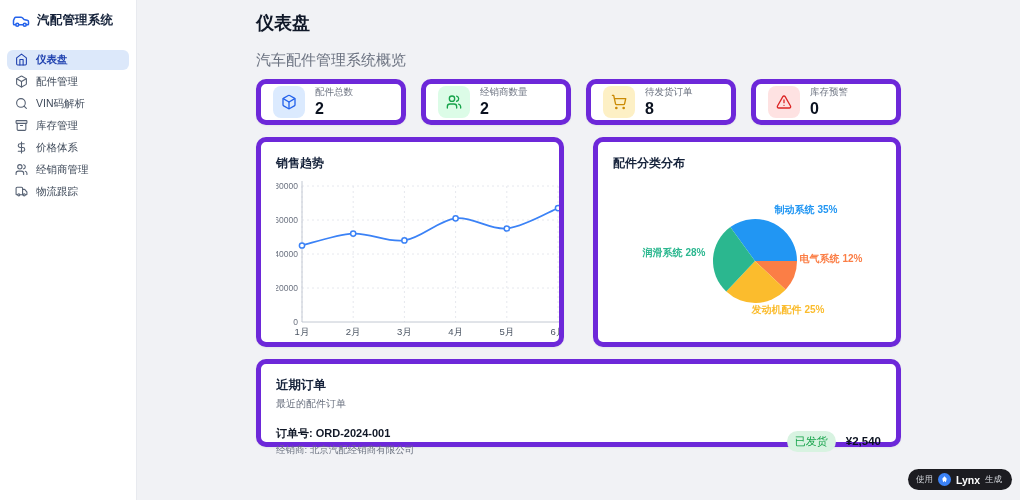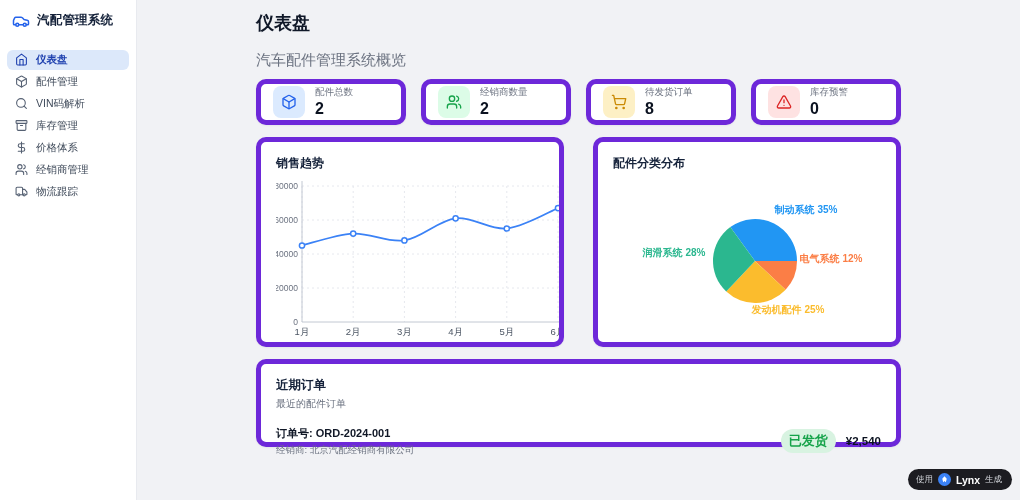--- a/index.html
+++ b/index.html
@@ -46,21 +46,21 @@
   .pie-label { position:absolute; transform:translate(-50%,-50%); font-size:10px;
     font-weight:600; white-space:nowrap; }
   
   .orders-card { margin-top:12px; height:88px; padding:13px 15px; }
   .orders-title { font-size:12.5px; font-weight:700; color:#16233b; }
   .orders-subtitle { font-size:10px; color:#6b7280; margin-top:3px; }
   .order-row { margin-top:15px; display:flex; align-items:center; justify-content:space-between; }
   .order-no { font-size:11px; font-weight:700; color:#111827; }
   .order-dealer { font-size:9.5px; color:#6b7280; margin-top:3px; }
   .order-right { display:flex; align-items:center; gap:10px; }
-  .status-badge { font-size:13px; padding:3px 8px; border-radius:999px; font-weight:700; }
+  .status-badge { font-size:11px; padding:3px 8px; border-radius:999px; font-weight:400; }
   .order-amount { font-size:11.5px; font-weight:700; color:#0b1220;text-align:right; }
   
   .lynx-badge { position:absolute; right:8px; bottom:10px; display:flex; align-items:center;
     gap:5px; background:rgba(10,10,14,.92); border-radius:999px; padding:4px 10px 4px 8px;
     cursor:pointer; z-index:5;margin-left:20px; }
   .lynx-badge .small { font-size:8.5px; color:#d6d9de; }
   .lynx-badge .brand { font-size:10.5px; font-weight:700; color:#fff; }
   .lynx-logo { width:13px; height:13px; border-radius:50%; background:#3b82f6; display:flex;
     align-items:center; justify-content:center; }
   .lynx-logo svg { width:9px; height:9px; }

